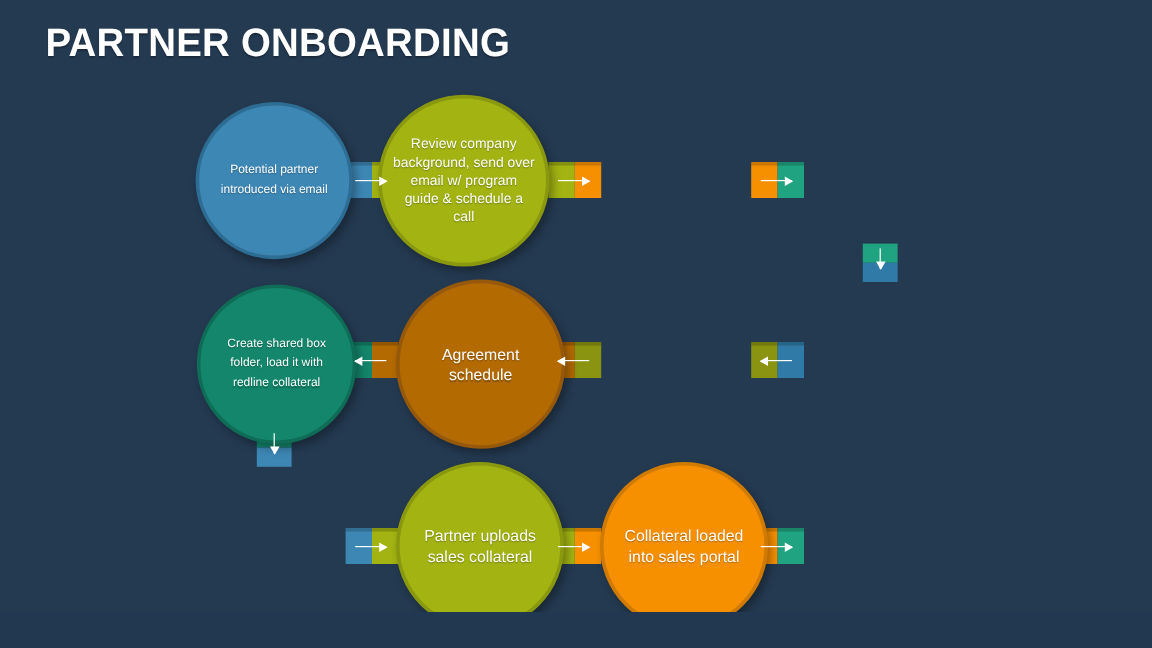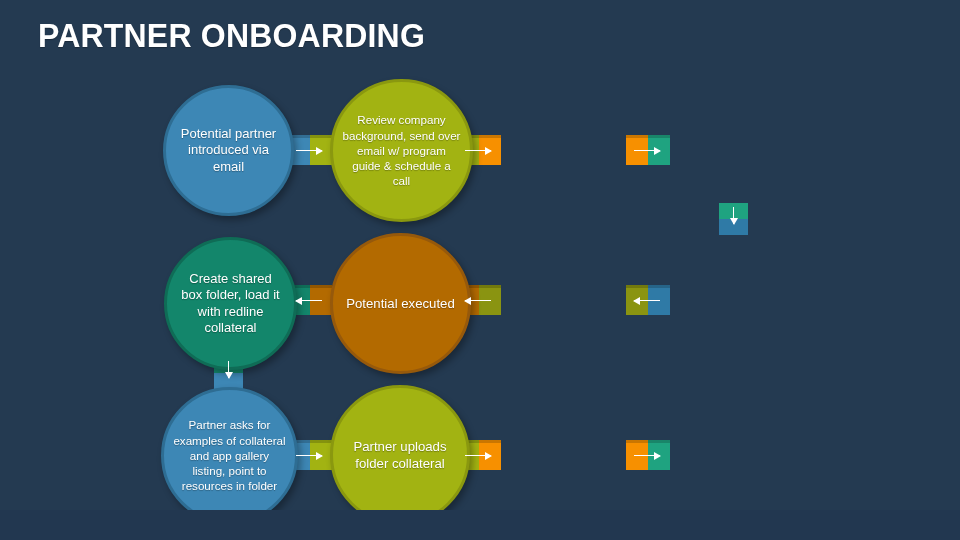--- a/index.html
+++ b/index.html
@@ -118,21 +118,21 @@
     display: flex;
     align-items: center;
     justify-content: center;
     text-align: center;
     color: #ffffff;
     z-index: 3;
     box-shadow: 3px 4px 7px rgba(0,0,0,0.32);
   }
   .node .label {
     padding: 0 11px;
-    font-size: 13px;
+    font-size: 10px;
     line-height: 16.4px;
     font-weight: normal;
     text-shadow: 0 1px 1px rgba(0,0,0,0.3);
   }
   .node .label.sm {
     font-size: 11.6px;
     line-height: 15.2px;
     padding: 0 9px;
   }
   .node .label.lg {
@@ -219,39 +219,39 @@
     <div class="half a" style="background: rgb(247, 144, 0);"></div>
     <div class="half b" style="background: rgb(31, 163, 128);"></div>
     <div class="shadowtop"></div>
   </div>
   <div class="arrow-h right" style="left: 634px; top: 455px; width: 26px; border-top-color: rgb(255, 255, 255);"></div>
 
   <div class="node" id="node-n1" style="left: 163px; top: 85px; width: 131px; height: 131px; background: rgb(61, 135, 181); border: 3px solid rgb(46, 109, 147);">
     <div class="label">Potential partner introduced via email</div>
   </div>
 
-  <div class="node" id="node-n2" style="left: 330px; top: 79px; width: 143px; height: 143px; background: rgb(162, 179, 18); border: 3px solid rgb(138, 152, 15); align-items: center;">
+  <div class="node" id="node-n2" style="left: 315px; top: 79px; width: 143px; height: 143px; background: rgb(162, 179, 18); border: 3px solid rgb(138, 152, 15); align-items: center;">
     <div class="label sm">Review company background, send over email w/ program guide &amp; schedule a call</div>
   </div>
 
 
 
 
 
   <div class="node" id="node-n7" style="left: 330px; top: 233px; width: 141px; height: 141px; background: rgb(179, 106, 0); border: 3px solid rgb(150, 89, 11);">
-    <div class="label lg">Potential executed</div>
+    <div class="label lg">Agreement schedule</div>
   </div>
 
   <div class="node" id="node-n8" style="left: 164px; top: 237px; width: 133px; height: 133px; background: rgb(19, 134, 107); border: 3px solid rgb(15, 108, 86);">
     <div class="label">Create shared box folder, load it with redline collateral</div>
   </div>
 
-  <div class="node" id="node-n9" style="left: 161px; top: 387px; width: 137px; height: 137px; background: rgb(61, 135, 181); border: 3px solid rgb(46, 109, 147);">
-    <div class="label sm">Partner asks for examples of collateral and app gallery listing, point to resources in folder</div>
-  </div>
 
   <div class="node" id="node-n10" style="left: 330px; top: 385px; width: 140px; height: 140px; background: rgb(162, 179, 18); border: 3px solid rgb(138, 152, 15);">
-    <div class="label lg">Partner uploads folder collateral</div>
-  </div>
-
+    <div class="label lg">Partner uploads sales collateral</div>
+  </div>
+
+  <div class="node" id="node-n11" style="left: 500px; top: 385px; width: 140px; height: 140px; background: rgb(247, 144, 0); border: 3px solid rgb(207, 122, 0);">
+    <div class="label lg">Collateral loaded into sales portal</div>
+  </div>
 
 
 </div>
 
 </body></html>

